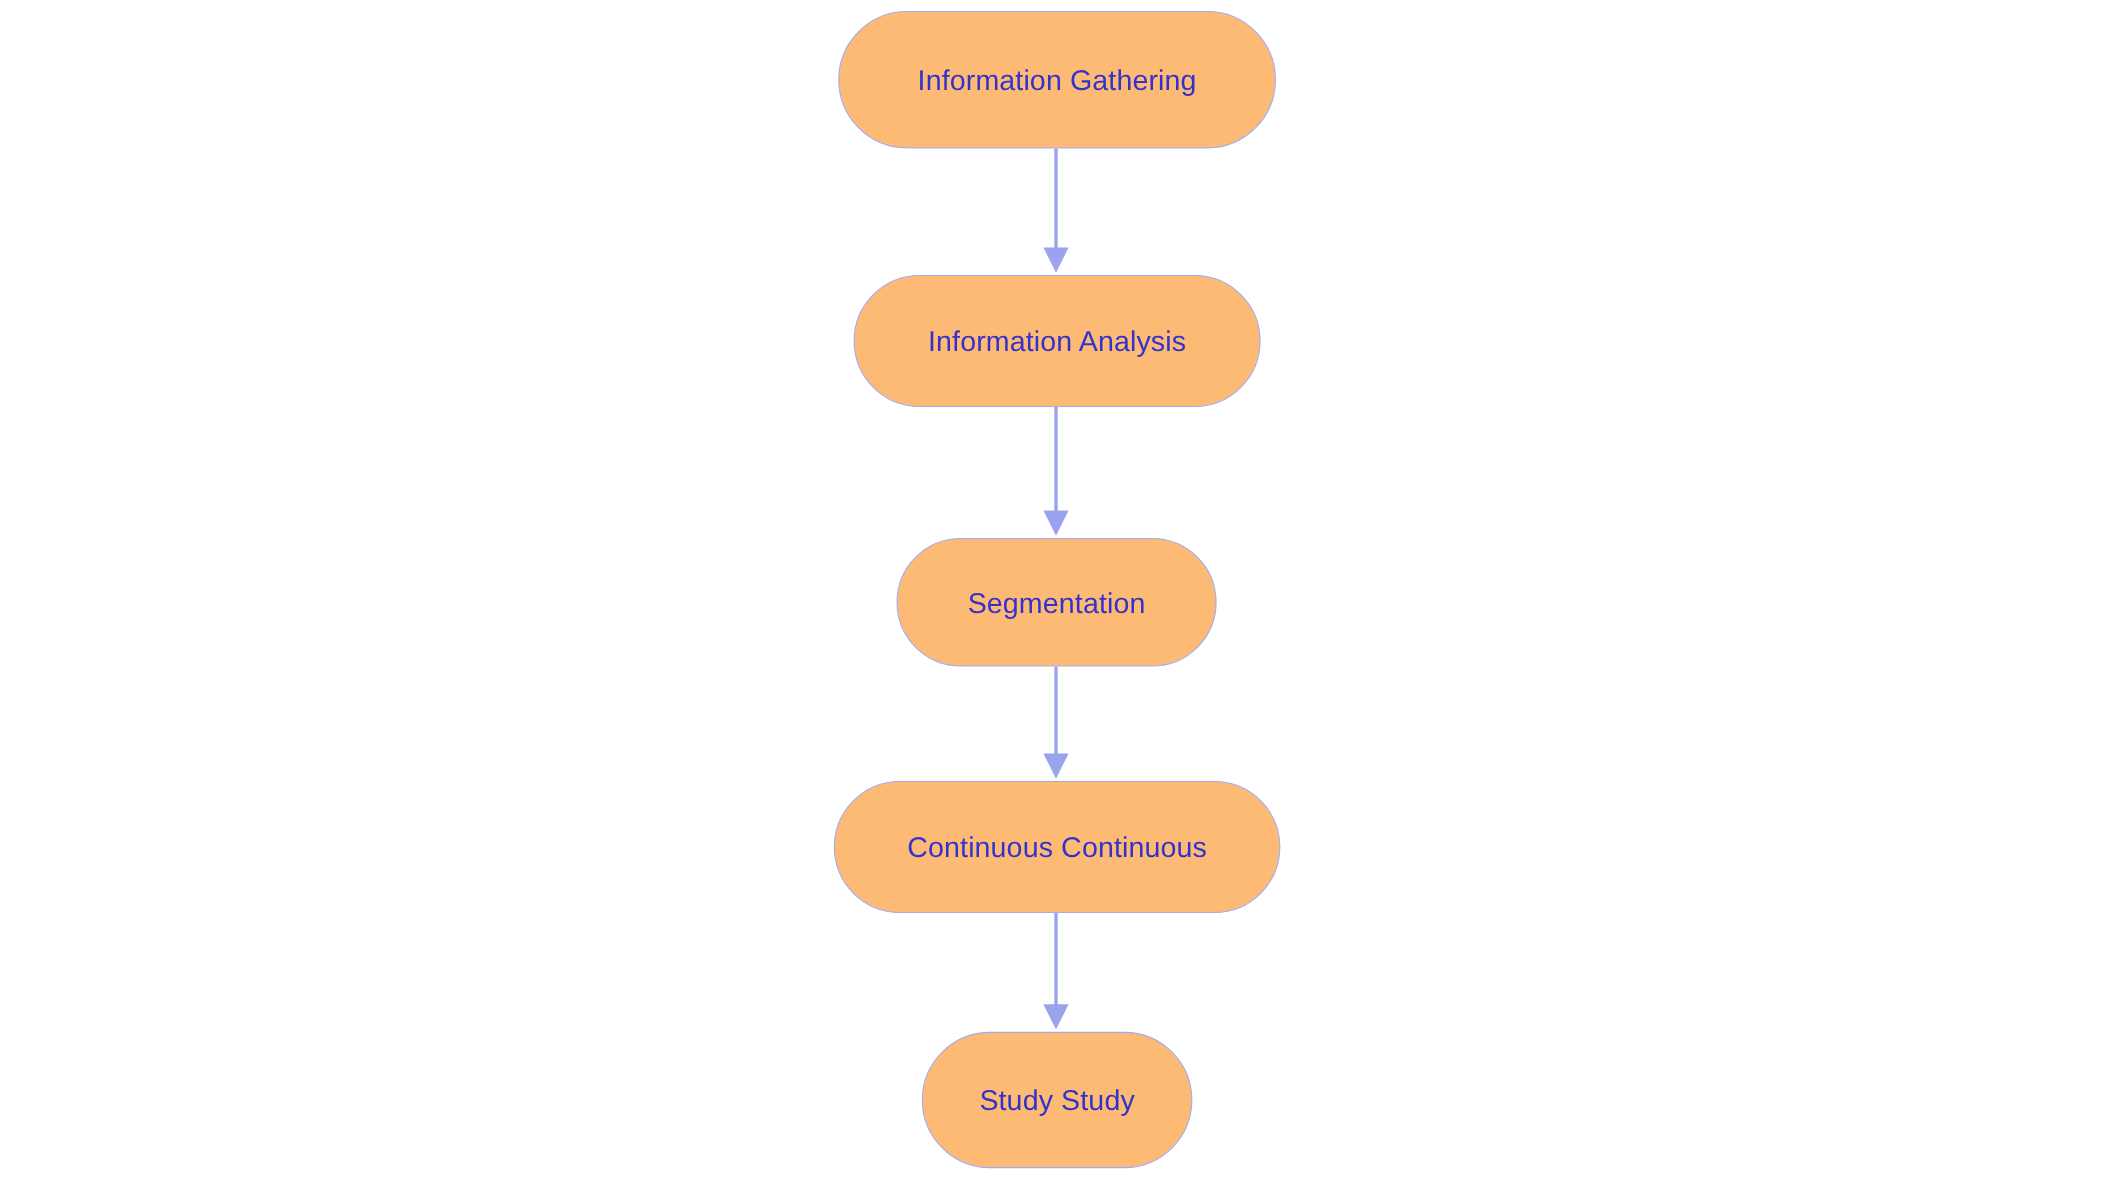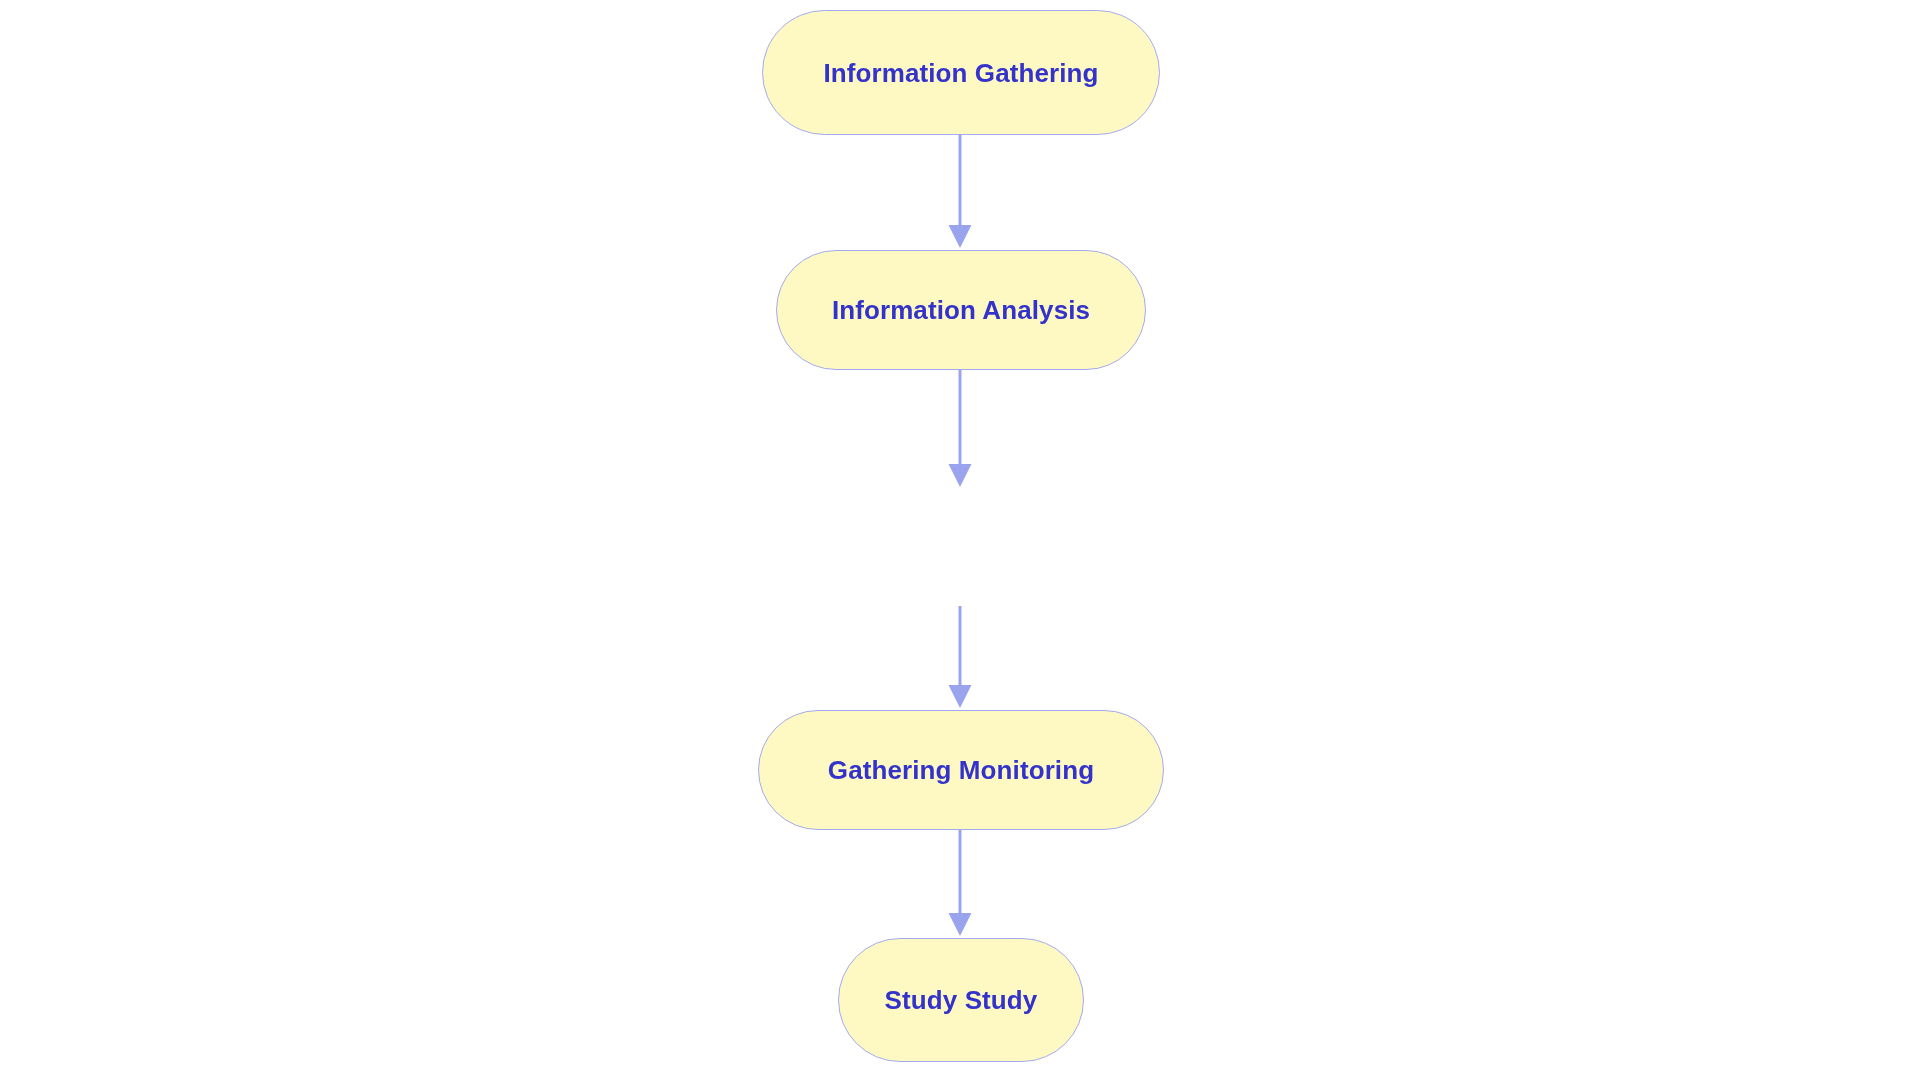--- a/index.html
+++ b/index.html
@@ -19,26 +19,26 @@
     width: 1920px;
     height: 1083px;
   }
 
   .node {
     position: absolute;
     box-sizing: border-box;
     display: flex;
     align-items: center;
     justify-content: center;
-    background: #fef9c3;
+    background: #fdba74;
     border: 1.6px solid #a3abf0;
     border-radius: 9999px;
     color: #3333cc;
     font-size: 26px;
-    font-weight: 700;
+    font-weight: 400;
     letter-spacing: 0.1px;
     white-space: nowrap;
     user-select: none;
   }
 
   .node-label {
     display: block;
     line-height: 1;
   }
 
@@ -86,30 +86,33 @@
     <span class="node-label">Information Analysis</span>
   </div>
 
   <div class="connector c2">
     <svg width="40" height="119" viewBox="0 0 40 119" aria-hidden="true">
       <line x1="20" y1="0" x2="20" y2="97" stroke="#9aa3ee" stroke-width="3"></line>
       <polygon points="20,117 8.5,94 31.5,94" fill="#9aa3ee"></polygon>
     </svg>
   </div>
 
+  <div class="node n3">
+    <span class="node-label">Segmentation</span>
+  </div>
 
   <div class="connector c3">
     <svg width="40" height="104" viewBox="0 0 40 104" aria-hidden="true">
       <line x1="20" y1="0" x2="20" y2="82" stroke="#9aa3ee" stroke-width="3"></line>
       <polygon points="20,102 8.5,79 31.5,79" fill="#9aa3ee"></polygon>
     </svg>
   </div>
 
   <div class="node n4">
-    <span class="node-label">Gathering Monitoring</span>
+    <span class="node-label">Continuous Continuous</span>
   </div>
 
   <div class="connector c4">
     <svg width="40" height="108" viewBox="0 0 40 108" aria-hidden="true">
       <line x1="20" y1="0" x2="20" y2="86" stroke="#9aa3ee" stroke-width="3"></line>
       <polygon points="20,106 8.5,83 31.5,83" fill="#9aa3ee"></polygon>
     </svg>
   </div>
 
   <div class="node n5">

